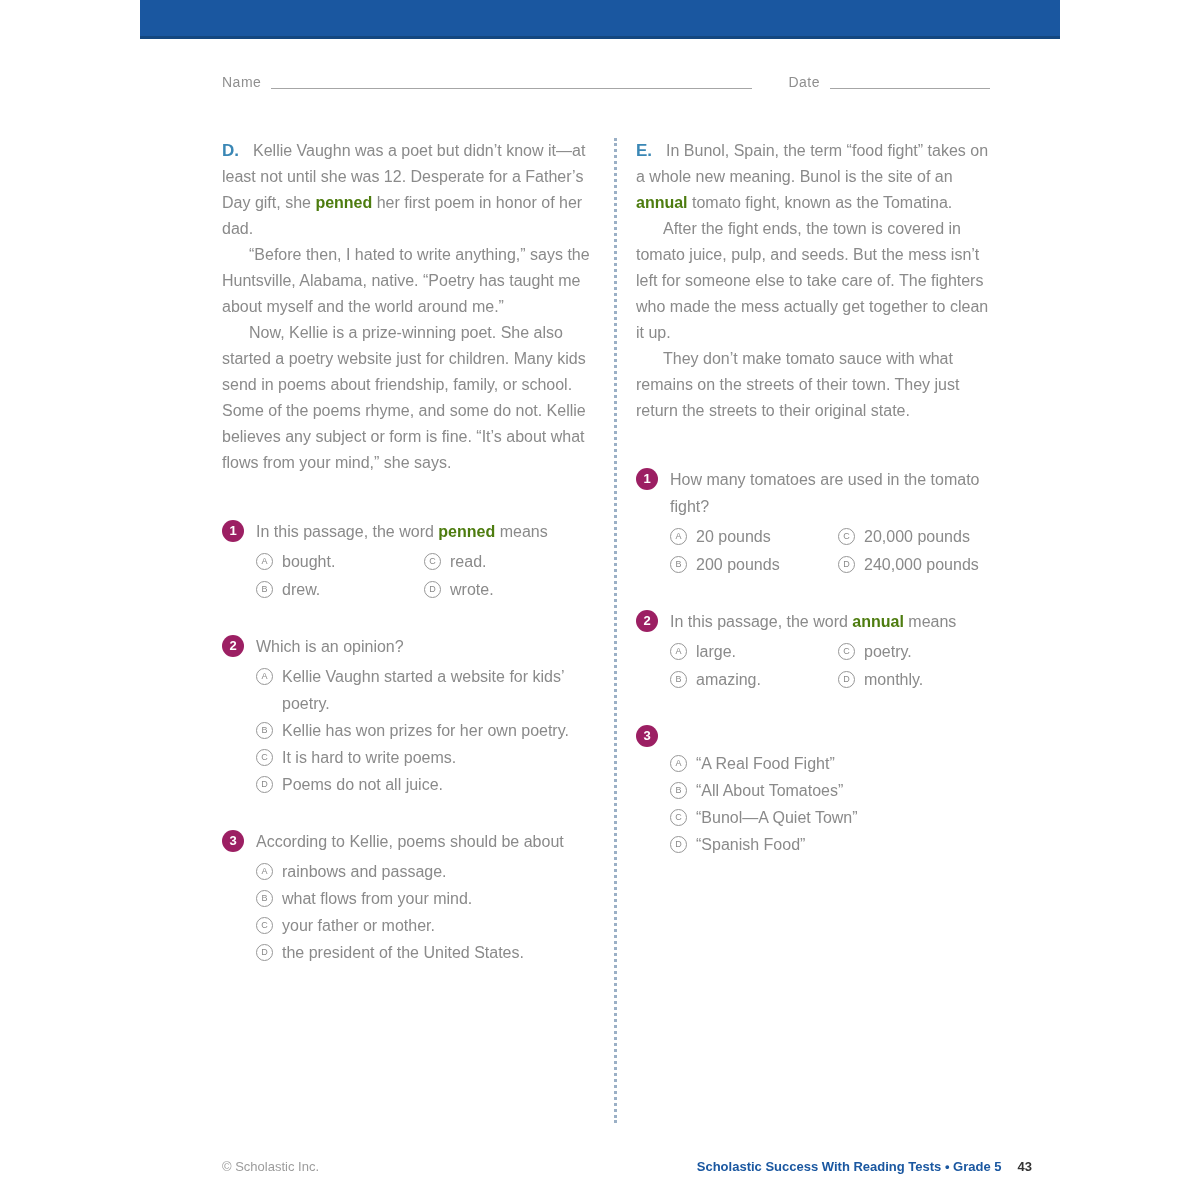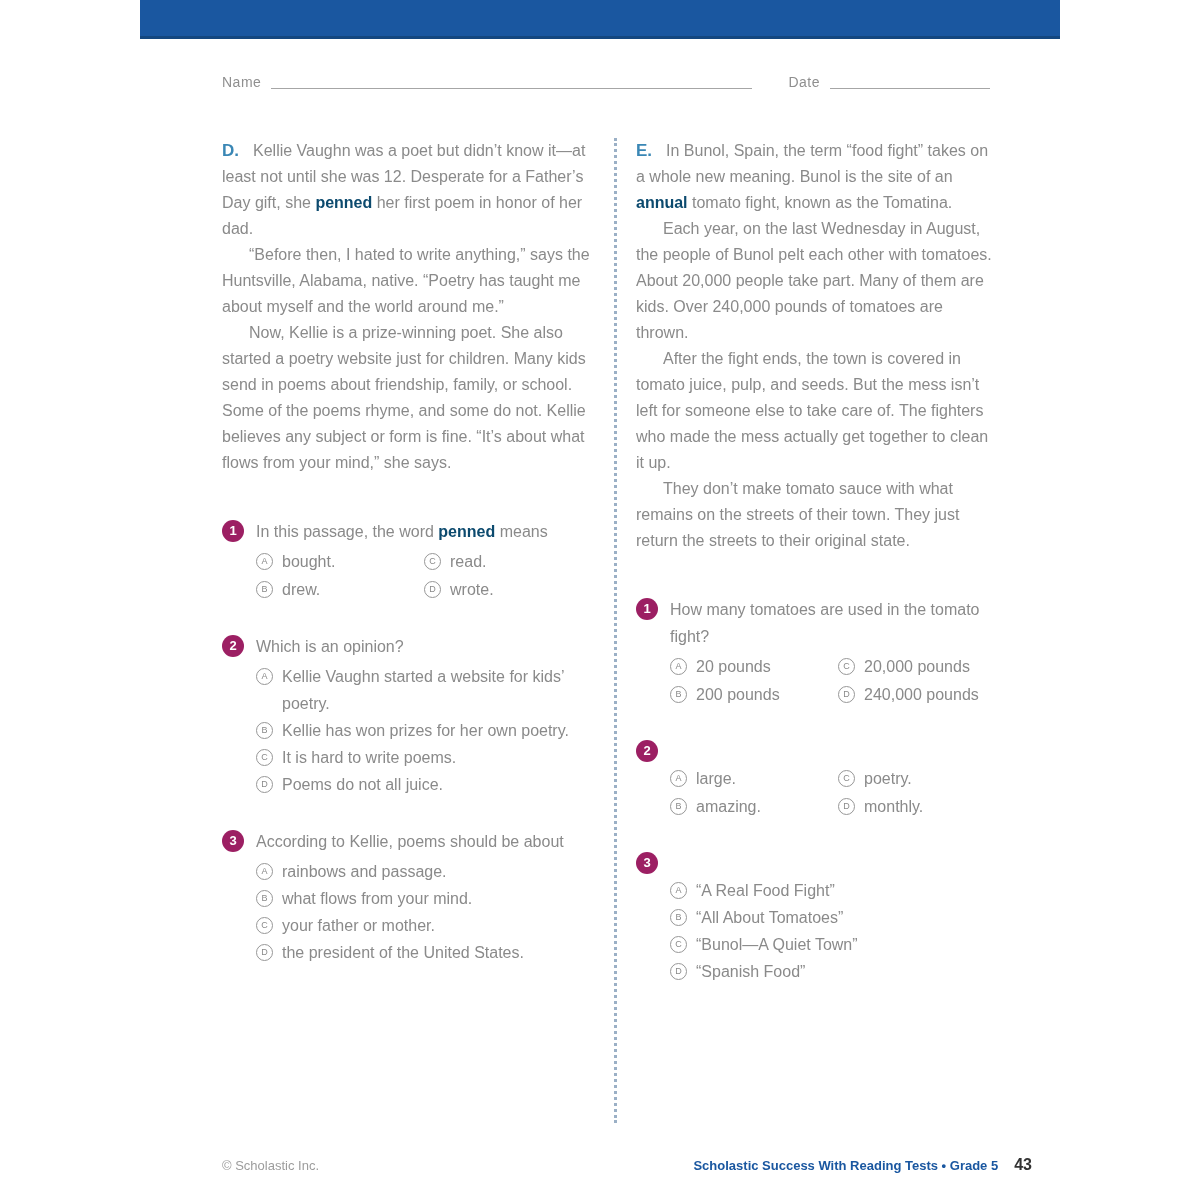--- a/index.html
+++ b/index.html
@@ -82,21 +82,21 @@
   }
   .passage p.indent { text-indent: 27px; }
   .letter {
     font-weight: bold;
     font-size: 17px;
     color: #3a87b5;
     margin-right: 14px;
   }
   .bold {
     font-weight: bold;
-    color: #0c4a6e;
+    color: #4d7c0f;
   }
 
   .questions { margin-top: 42px; }
   .question + .question { margin-top: 30px; }
 
   .q-head {
     display: flex;
     align-items: flex-start;
   }
   .q-num {
@@ -163,21 +163,21 @@
   .footer-left {
     font-size: 13px;
     color: #9c9c9c;
   }
   .footer-right {
     font-size: 13px;
     font-weight: bold;
     color: #1a57a0;
   }
   .footer-page {
-    font-size: 16px;
+    font-size: 13px;
     font-weight: bold;
     color: #333333;
     margin-left: 16px;
   }
 </style>
 </head>
 <body>
 
 <div class="canvas">
   <div class="page">
@@ -270,21 +270,20 @@
                   <span class="choice-text">the president of the United States.</span>
                 </div>
               </div>
             </div>
           </div>
       </div>
       <div class="divider"></div>
       <div class="col col-right">
         <div class="passage">
             <p class="first"><span class="letter">E.</span><span>In Bunol, Spain, the term “food fight” takes on a whole new meaning. Bunol is the site of an </span><span class="bold">annual</span><span> tomato fight, known as the Tomatina.</span></p>
-            <p class="indent"><span>Each year, on the last Wednesday in August, the people of Bunol pelt each other with tomatoes. About 20,000 people take part. Many of them are kids. Over 240,000 pounds of tomatoes are thrown.</span></p>
             <p class="indent"><span>After the fight ends, the town is covered in tomato juice, pulp, and seeds. But the mess isn’t left for someone else to take care of. The fighters who made the mess actually get together to clean it up.</span></p>
             <p class="indent"><span>They don’t make tomato sauce with what remains on the streets of their town. They just return the streets to their original state.</span></p>
           </div>
         <div class="questions">
             <div class="question">
               <div class="q-head">
                 <span class="q-num">1</span>
                 <span class="q-prompt"><span>How many tomatoes are used in the tomato fight?</span></span>
               </div>
               <div class="choices two-col">
@@ -302,20 +301,21 @@
                 </div>
                 <div class="choice">
                   <span class="bubble">D</span>
                   <span class="choice-text">240,000 pounds</span>
                 </div>
               </div>
             </div>
             <div class="question">
               <div class="q-head">
                 <span class="q-num">2</span>
+                <span class="q-prompt"><span>In this passage, the word </span><span class="bold">annual</span><span> means</span></span>
               </div>
               <div class="choices two-col">
                 <div class="choice">
                   <span class="bubble">A</span>
                   <span class="choice-text">large.</span>
                 </div>
                 <div class="choice">
                   <span class="bubble">B</span>
                   <span class="choice-text">amazing.</span>
                 </div>

